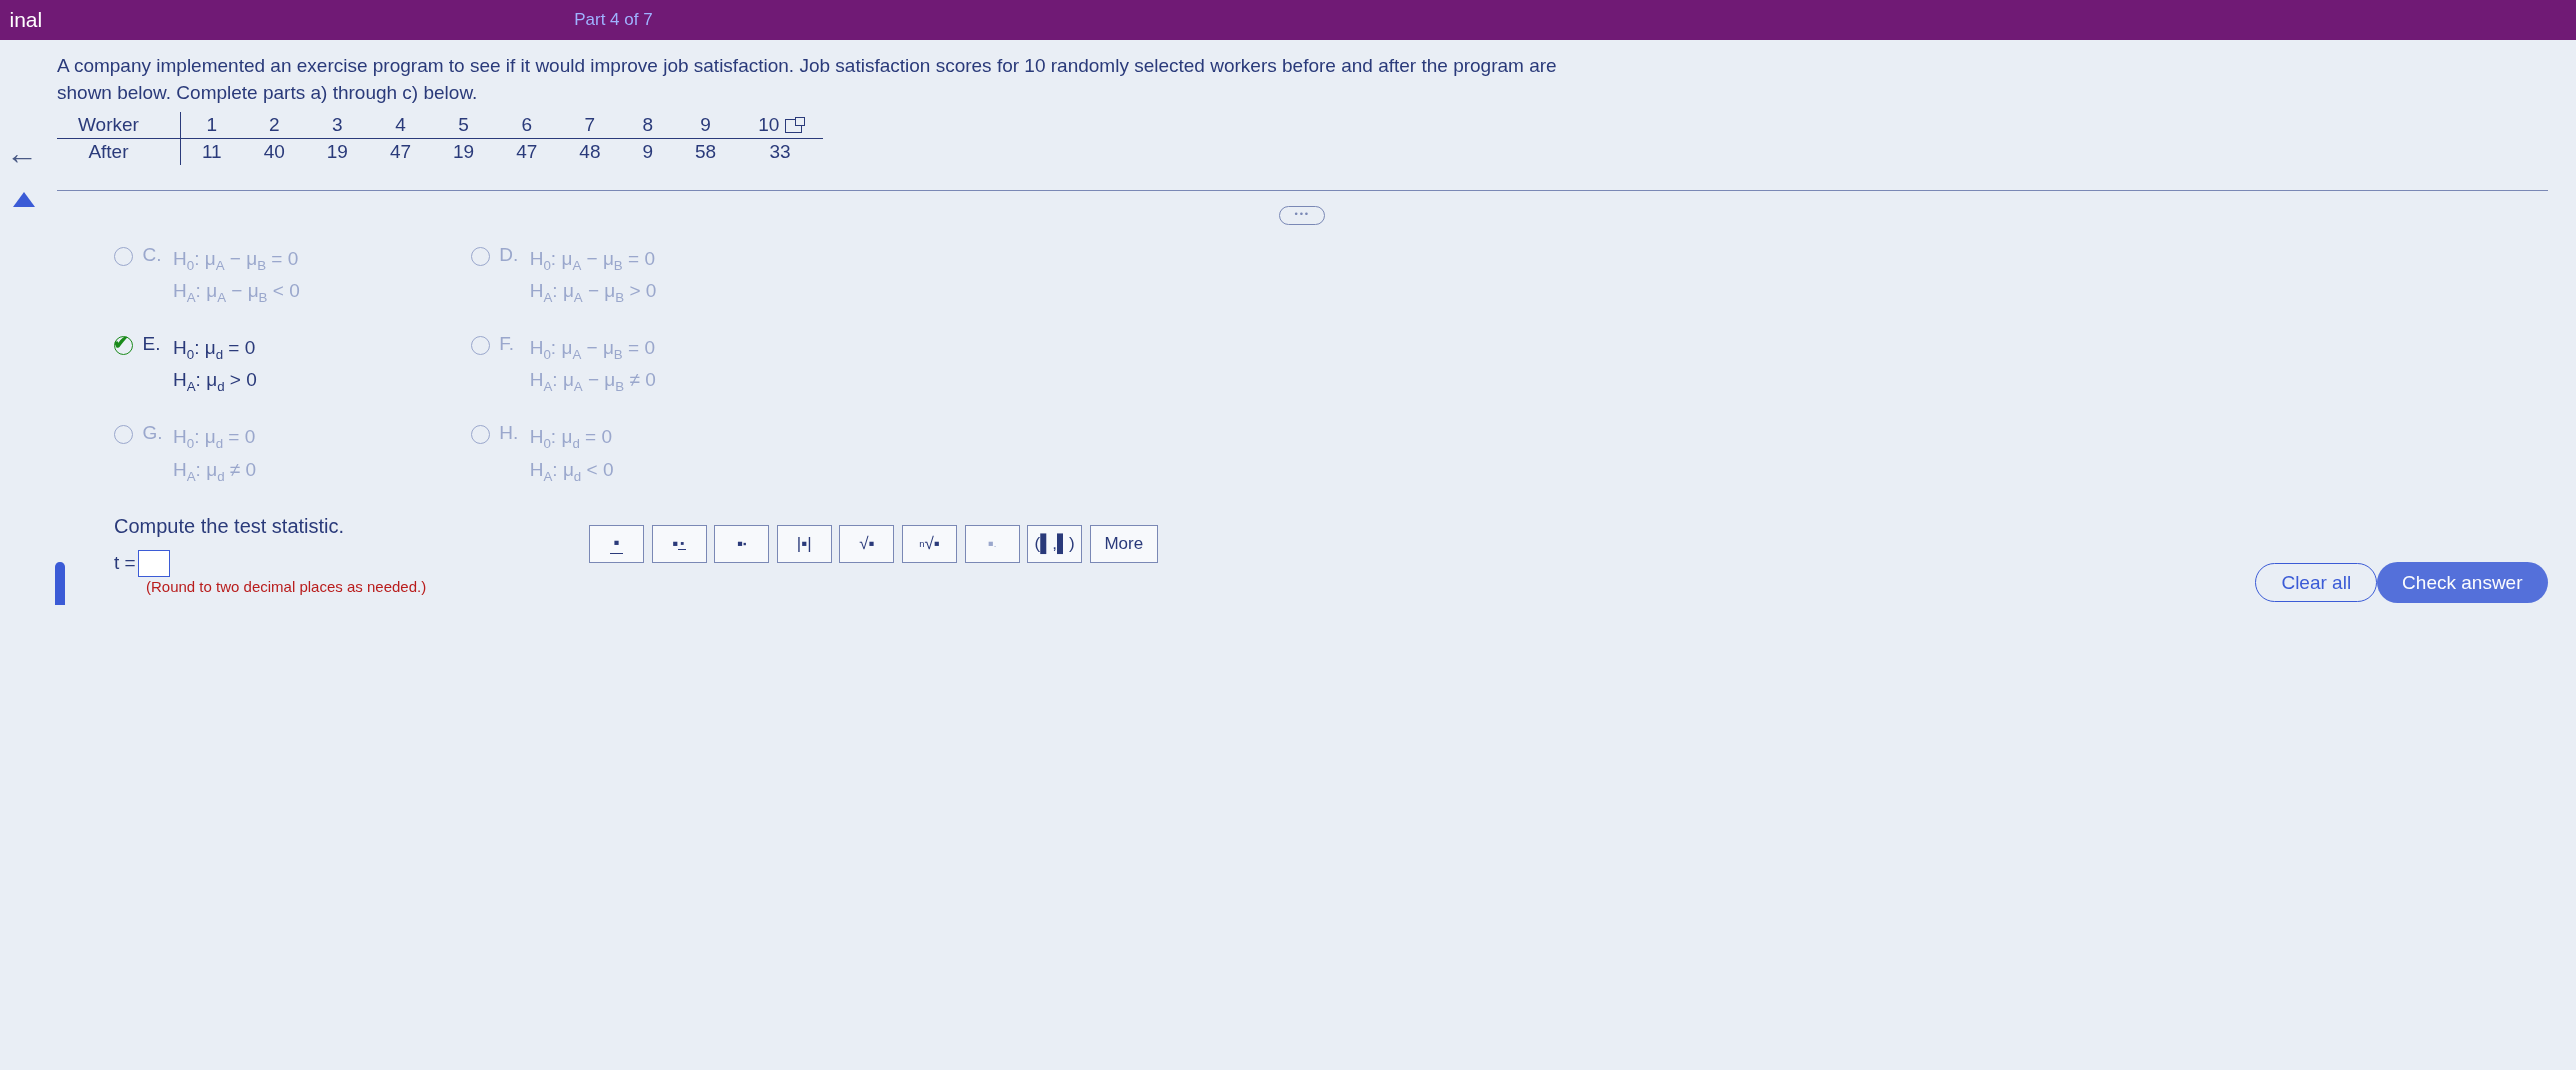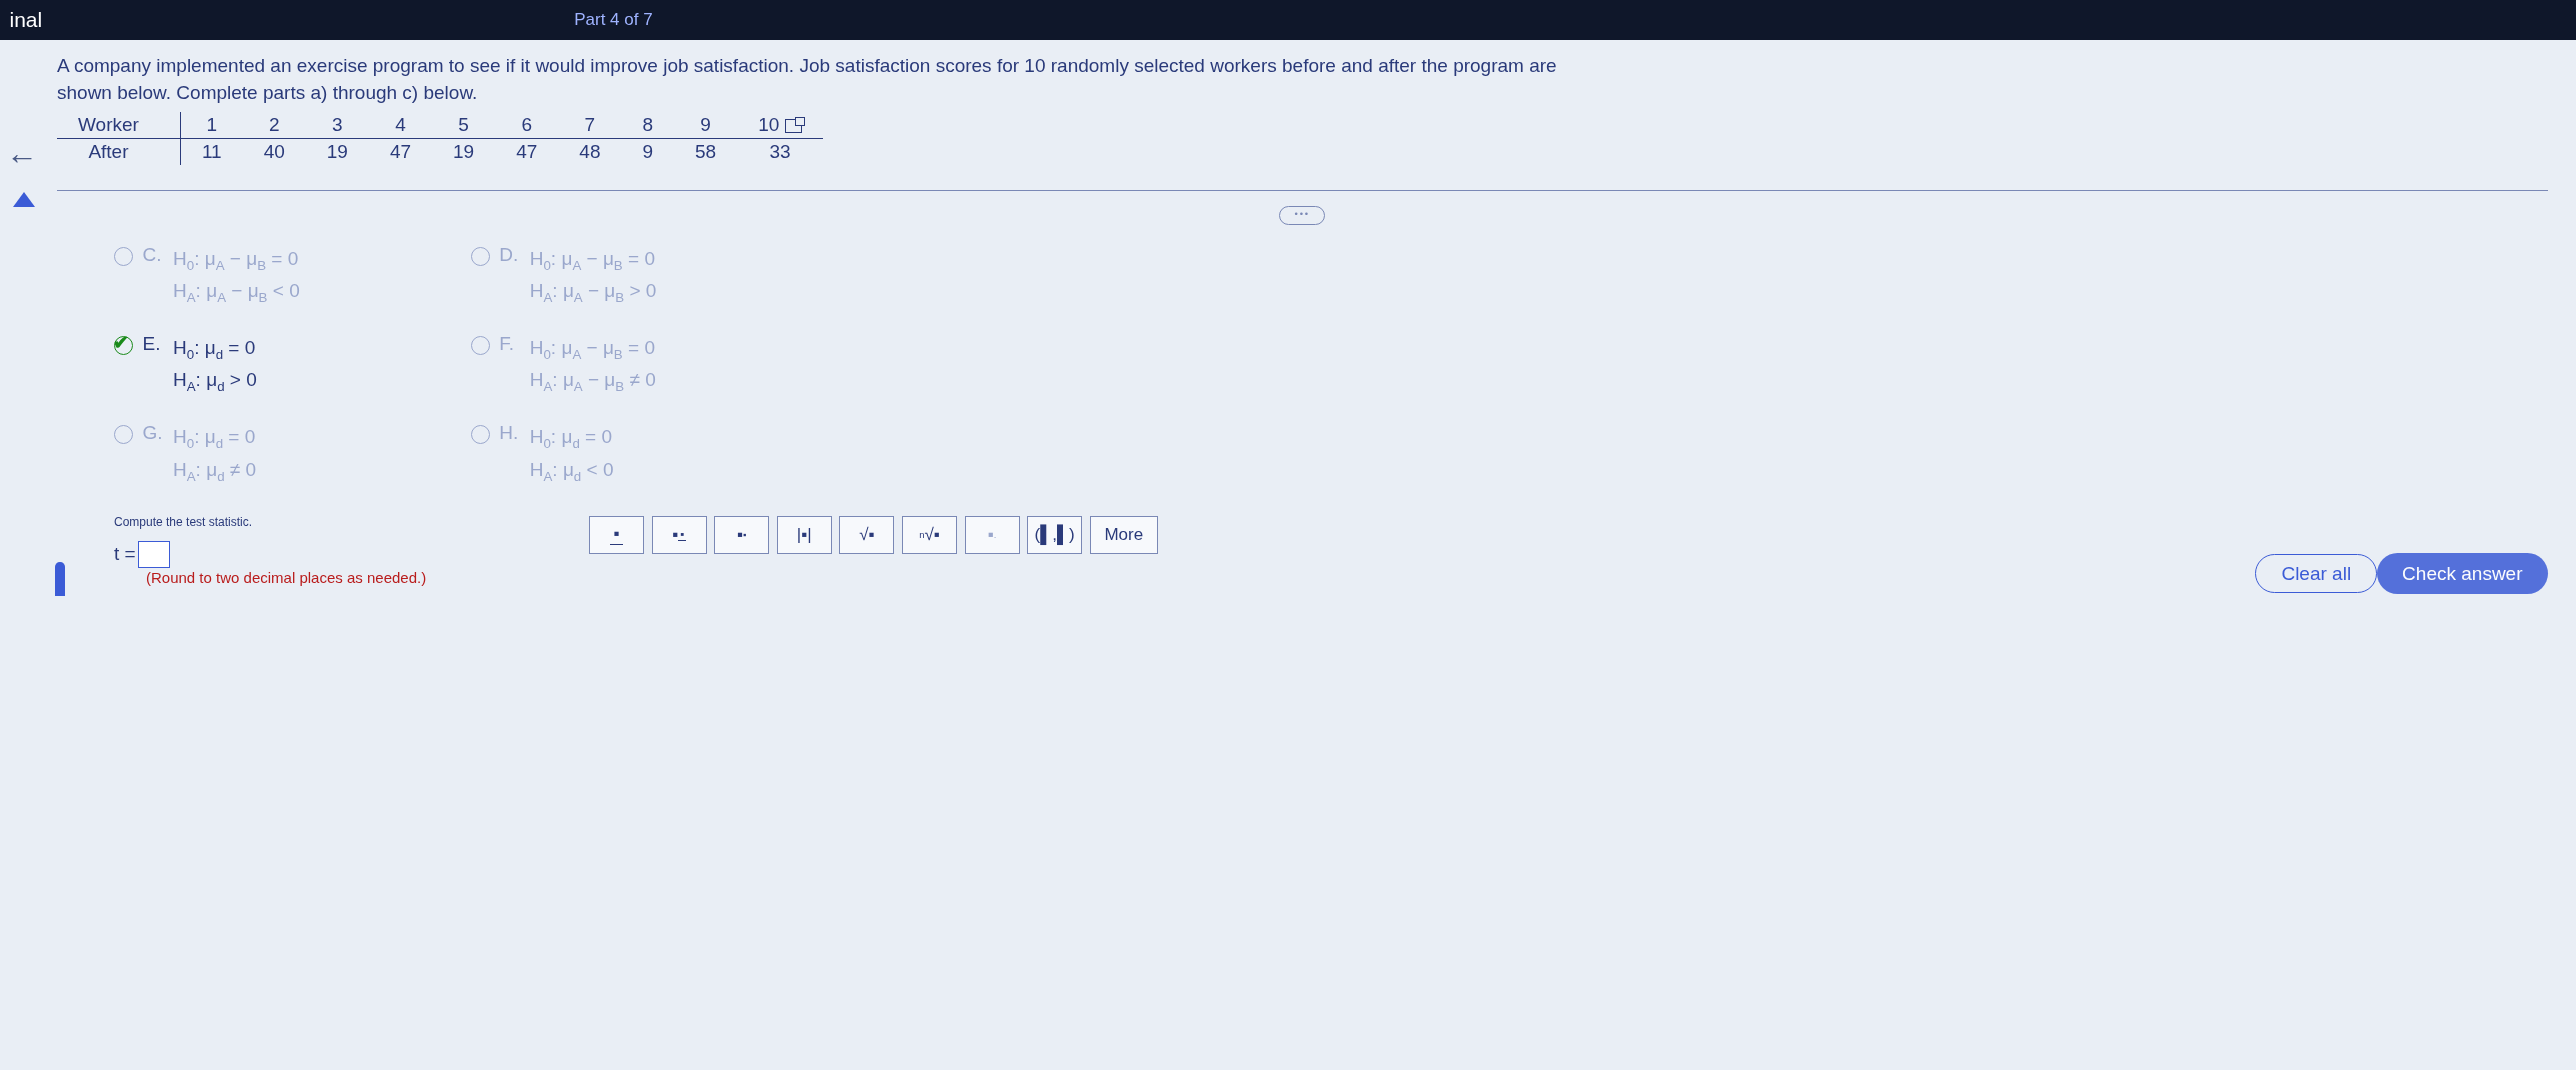--- a/index.html
+++ b/index.html
@@ -1,16 +1,16 @@
 <!DOCTYPE html>
 <html style="font-size:15px"><head>
 <meta charset="utf-8">
 <style>
   html,body{margin:0;padding:0;font-family:Arial,Helvetica,sans-serif;background:#e9eef5;color:#1a1a1a}
-  .top-bar{background:#0f172a;color:#fff;height:40px;display:flex;align-items:center;padding:0 9.5px;font-size:21px}
+  .top-bar{background:#701a75;color:#fff;height:40px;display:flex;align-items:center;padding:0 9.5px;font-size:21px}
   .top-bar .part{margin-left:532px;color:#9fb3ff;font-size:17px}
   .content{padding:13.3px 28.5px 9.5px 57px;position:relative}
   .back-btn{position:absolute;left:5.7px;top:95px;font-size:32px;color:#4a5a85;cursor:pointer}
   .up-tri{position:absolute;left:13.3px;top:152px;width:0;height:0;border-left:11.4px solid transparent;border-right:11.4px solid transparent;border-bottom:15px solid #3b5bd6}
   .prompt{font-size:19px;color:#2a3a7a;line-height:1.4;margin-bottom:5.7px}
   table.data{border-collapse:collapse;font-size:19px;color:#2a3a7a;margin-bottom:7.6px}
   table.data td{padding:1.9px 21px;text-align:center;border-top:0.9px solid #2a3a7a}
   table.data tr:first-child td{border-top:none;border-bottom:0.9px solid #2a3a7a}
   table.data td:first-child{text-align:center;border-right:0.9px solid #2a3a7a;padding-right:41px}
   .pop-icon{display:inline-block;width:15px;height:11.4px;border:0.9px solid #2a3a7a;position:relative;margin-left:5.7px;vertical-align:middle}
@@ -22,21 +22,21 @@
   .opt{display:flex;align-items:flex-start;gap:9.5px}
   .radio{width:17px;height:17px;border:1.9px solid #3b5bd6;border-radius:50%;flex-shrink:0;margin-top:2.8px;position:relative}
   .radio.dim{border-color:#9aa7cc}
   .radio.checked{border-color:#1a8a1a}
   .radio.checked::after{content:"✔";position:absolute;left:-1.9px;top:-5.7px;color:#1a8a1a;font-size:19px;font-weight:bold}
   .letter{color:#2a3a7a;min-width:21px}
   .letter.dim{color:#9aa7cc}
   .math{line-height:1.6}
   .math.dim{color:#9aa7cc}
   sub{font-size:0.7em}
-  .sec-title{font-size:12px;color:#2a3a7a;margin:28.5px 0 11.4px 57px}
+  .sec-title{font-size:20px;color:#2a3a7a;margin:28.5px 0 11.4px 57px}
   .t-row{display:flex;align-items:center;gap:1.9px;margin-left:57px;font-size:19px;color:#2a3a7a}
   .inputbox{width:30px;height:25px;border:0.9px solid #3b5bd6;background:#fff}
   .hint{font-size:15px;color:#b91c1c;margin-left:89px;margin-top:1.9px}
   .tool-row{position:absolute;bottom:42px;left:589px;display:flex;gap:7.6px}
   .tool{width:53px;height:36px;border:0.9px solid #7a88b5;background:#f7f9fc;display:flex;align-items:center;justify-content:center;font-size:17px;color:#2a3a7a;cursor:pointer}
   .tool.dim{color:#9aa7cc}
   .tool.wide{width:66px}
   .footer-btns{position:absolute;bottom:1.9px;right:28.5px;display:flex;align-items:center}
   .clear-btn{border:1.9px solid #3b5bd6;color:#3b5bd6;background:transparent;padding:7.6px 25px;border-radius:23px;font-size:19px;cursor:pointer}
   .check-btn{background:#3b5bd6;color:#fff;border:none;padding:9.5px 25px;border-radius:23px;font-size:19px;cursor:pointer;opacity:.85}

